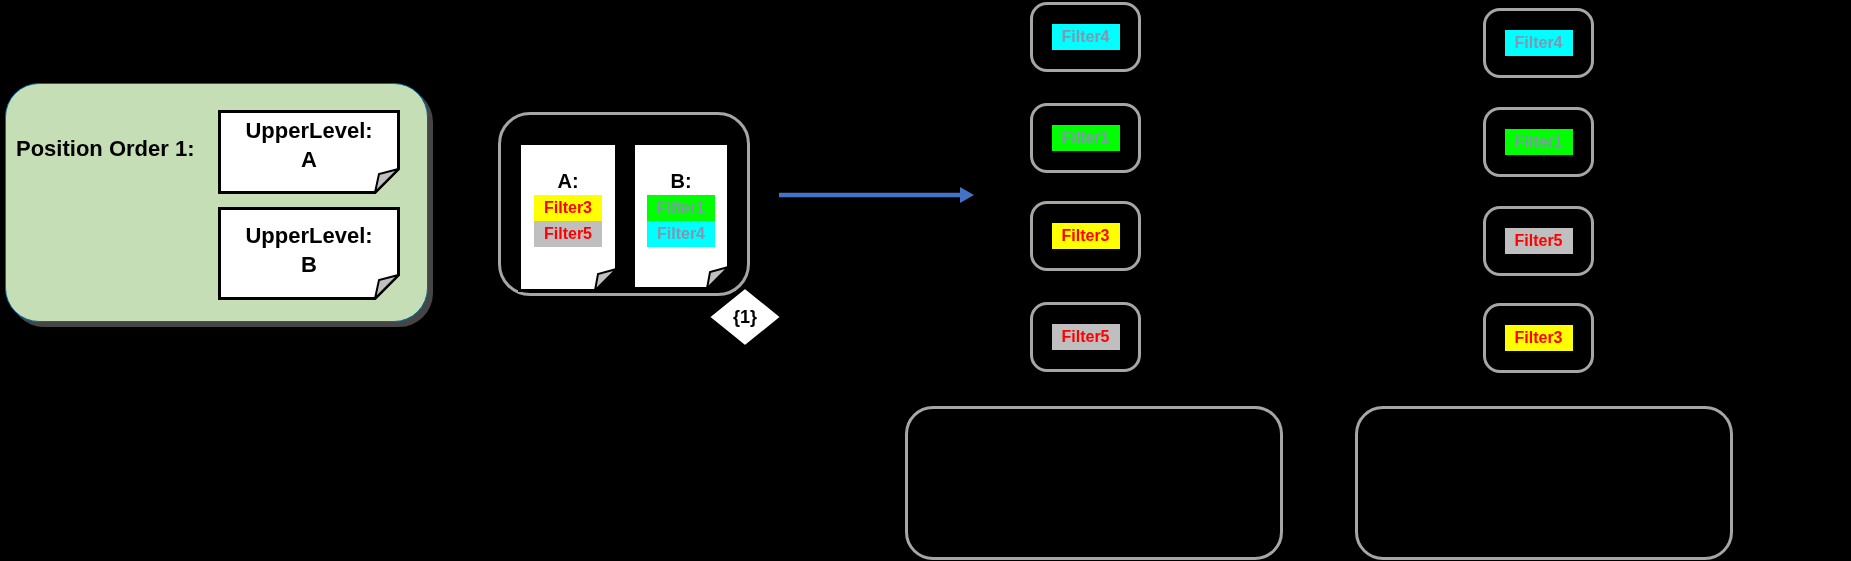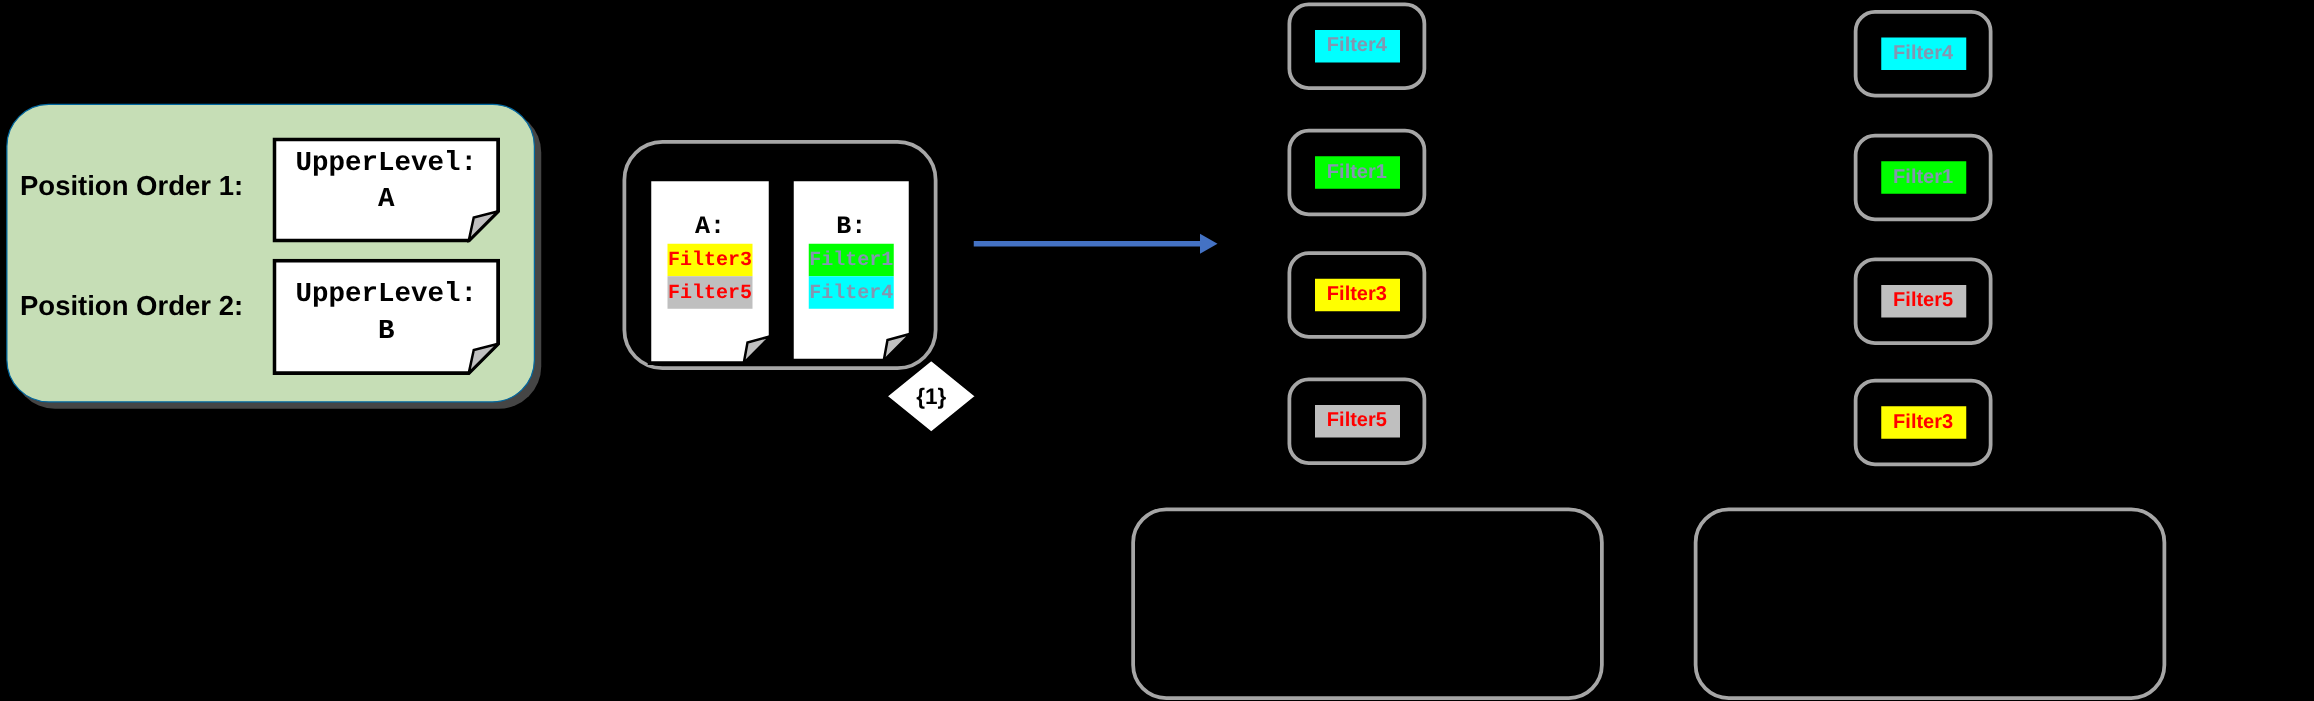--- a/index.html
+++ b/index.html
@@ -10,21 +10,21 @@
   
   .legend-panel {
     position:absolute; left:5px; top:83px; width:421px; height:237px;
     border:1px solid #0369a1; border-radius:34px;
     box-shadow:5px 5px 0 rgba(125,125,125,.55);
   }
   .legend-label { position:absolute; left:10px; font-size:22px; color:#000; white-space:nowrap; }
   .legend-label.r1 { top:52px; }
   .legend-label.r2 { top:148px; }
   
-  .note { position:absolute;font-family:Liberation Mono, monospace; }
+  .note { position:absolute; }
   .note svg { position:absolute; left:0; top:0; }
   .note .note-text {
     position:absolute; left:0; top:6px; width:100%;
     text-align:center; color:#000; font-size:22px; line-height:29px;
   }
   .big-note-a { left:212px; top:26px; width:182px; height:84px; }
   .big-note-b { left:212px; top:123px; width:182px; height:93px; }
   .big-note-b .note-text { top:14px; }
   
   .source-box {
@@ -67,21 +67,20 @@
   .result-box.left { left:905px; }
   .result-box.right { left:1355px; }
 </style>
 </head>
 <body>
 
 <div class="canvas">
 
   <div class="legend-panel" style="background-color: rgb(198, 222, 182);">
     <div class="legend-label r1">Position Order 1:</div>
-    <div class="legend-label r2">Position Order 2:</div>
 
     <div class="note big-note-a">
       <svg width="182" height="84" viewBox="0 0 182 84">
         <polygon points="1.5,1.5 180.5,1.5 180.5,59 157,82.5 1.5,82.5" fill="#ffffff" stroke="#000000" stroke-width="3"></polygon>
         <path d="M157,82.5 L180.5,59 L161,64 Z" fill="#c0c0c0" stroke="#000000" stroke-width="2"></path>
       </svg>
       <div class="note-text">
         <div>UpperLevel:</div>
         <div>A</div>
       </div>

